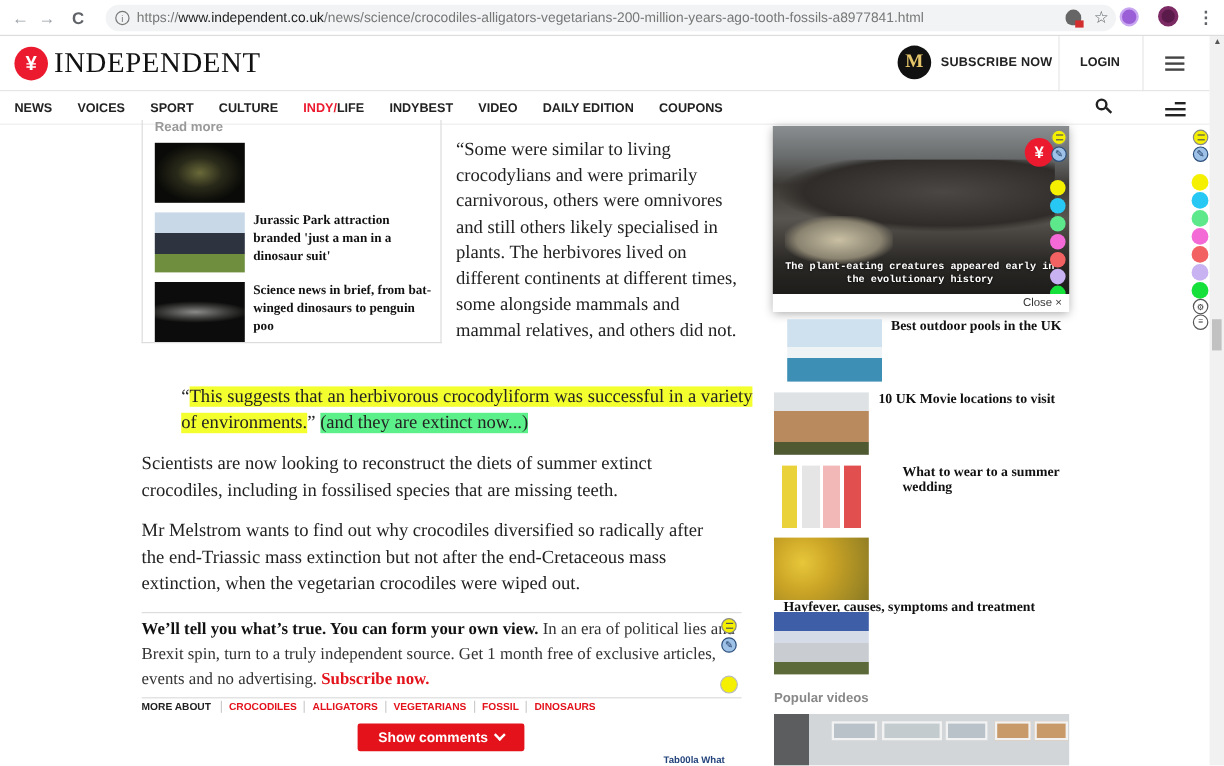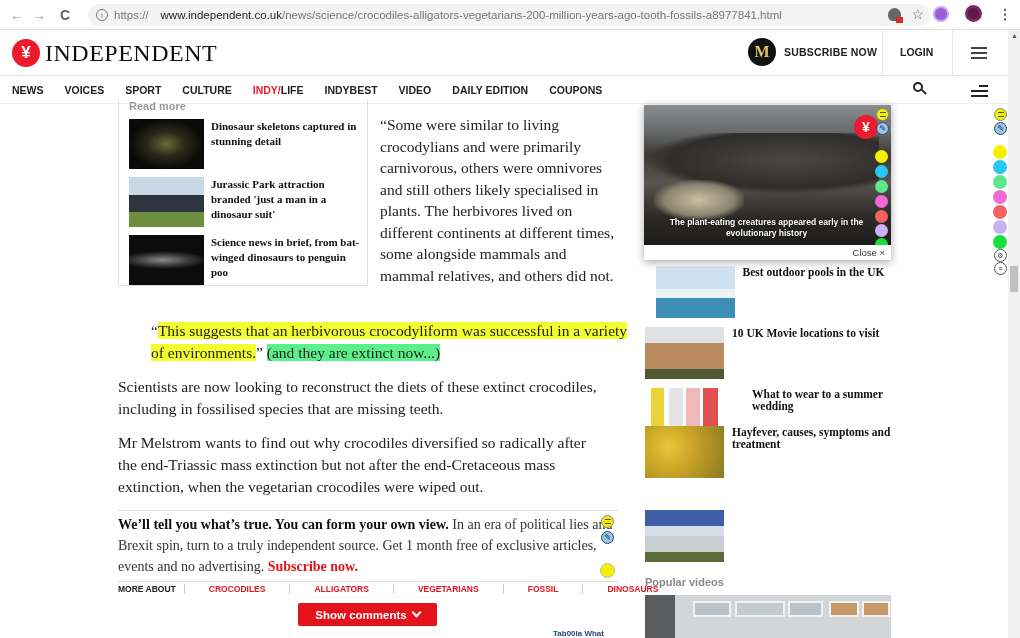--- a/index.html
+++ b/index.html
@@ -6,21 +6,21 @@
   html, body { width: 1020px; height: 638px; overflow: hidden; background: #fff; }
   body { font-family: "Liberation Sans", sans-serif; color: #222; position: relative; }
 
   
   .chrome { position: absolute; left: 0; top: 0; width: 1020px; height: 30px; background: #fff; border-bottom: 1px solid #ddd; display: flex; align-items: center; }
   .nav-btn { width: 22px; height: 22px; display: flex; align-items: center; justify-content: center; color: #9aa0a6; font-size: 14px; }
   .nav-btn.back { margin-left: 6px; }
   .nav-btn.reload { color: #5f6368; font-weight: bold; margin-left: 4px; }
   .omnibox { position: absolute; left: 88px; top: 4px; width: 842px; height: 22px; background: #f1f3f4; border-radius: 11px; display: flex; align-items: center; padding-left: 8px; font-size: 11.5px; color: #777; }
   .omnibox .info { width: 12px; height: 12px; border: 1px solid #777; border-radius: 50%; font-size: 8px; display: flex; align-items: center; justify-content: center; margin-right: 6px; color: #777; }
-  .omnibox .host { color: #222; margin-left: 12px; }
+  .omnibox .host { color: #222; }
   .omni-icons { position: absolute; right: 6px; top: 3px; display: flex; gap: 10px; align-items: center; }
   .ext-shield { width: 13px; height: 13px; background: #666; border-radius: 50% 50% 40% 40%; position: relative; }
   .ext-shield::after { content: ""; position: absolute; right: -2px; bottom: -2px; width: 7px; height: 6px; background: #d32f2f; }
   .star { color: #5f6368; font-size: 14px; line-height: 14px; }
   .right-icons { position: absolute; right: 8px; top: 5px; display: flex; gap: 16px; align-items: center; }
   .ext-purple { width: 16px; height: 16px; border-radius: 50%; background: #9a5fd6; border: 2px solid #c9a6f0; }
   .profile { width: 17px; height: 17px; border-radius: 50%; background: #5a1a4a; border: 3px solid #7c2a63; }
   .kebab { color: #5f6368; font-weight: bold; font-size: 14px; line-height: 14px; }
 
   
@@ -65,34 +65,34 @@
   .para { position: absolute; left: 118px; width: 490px; font-family: "Liberation Serif", serif; font-size: 15.5px; line-height: 22px; color: #222; }
   .hl-yellow { background: #f4ff2e; }
   .hl-green { background: #5cf08a; }
 
   .promo { position: absolute; left: 118px; top: 510px; width: 500px; border-top: 1px solid #ddd; border-bottom: 1px solid #ddd; padding: 3px 0 4px; font-family: "Liberation Serif", serif; font-size: 14px; line-height: 21px; color: #333; }
   .promo b { color: #111; }
   .promo .sub-link { color: #e3121b; font-weight: bold; }
 
   .more-about { position: absolute; left: 118px; top: 584px; display: flex; align-items: center; font-size: 8.5px; font-weight: bold; }
   .more-about .lbl { color: #222; margin-right: 8px; }
-  .more-about .tag { color: #e3121b; padding: 0 24px; border-left: 1px solid #ccc; }
+  .more-about .tag { color: #e3121b; padding: 0 6px; border-left: 1px solid #ccc; }
   .more-about .tag:first-of-type { border-left: none; padding-left: 0; }
 
   .show-comments { position: absolute; left: 298px; top: 603px; width: 139px; height: 23px; background: #e3121b; color: #fff; font-size: 11.5px; font-weight: bold; border-radius: 2px; display: flex; align-items: center; justify-content: center; gap: 6px; }
   .chev { width: 7px; height: 7px; border-right: 2px solid #fff; border-bottom: 2px solid #fff; transform: rotate(45deg); margin-top: -4px; }
 
   .taboola { position: absolute; left: 553px; top: 629px; font-size: 8px; color: #24447c; font-weight: bold; }
 
   
   .float-video { position: absolute; left: 644px; top: 105px; width: 247px; height: 155px; background: #fff; box-shadow: 0 2px 8px rgba(0,0,0,0.35); }
   .fv-img { position: absolute; left: 0; top: 0; width: 247px; height: 140px; background: linear-gradient(180deg, #8a8e90 0%, #6a6d6e 18%, #3d3a36 35%, #58544f 55%, #2c2a27 80%, #1e1c1a 100%); overflow: hidden; }
   .croc { position: absolute; left: 5px; top: 28px; width: 230px; height: 60px; background: radial-gradient(ellipse at 60% 45%, #4a4744 0%, #2f2c29 60%, transparent 72%); }
   .rock { position: absolute; left: 10px; top: 75px; width: 90px; height: 40px; background: radial-gradient(ellipse at 50% 50%, #c9c0a4 0%, #8a8370 55%, transparent 75%); }
-  .fv-caption { position: absolute; left: 10px; top: 112px; width: 225px; text-align: center; color: #fff; font-size: 8.5px; line-height: 11px; font-weight: bold; text-shadow: 0 0 2px #000; }
+  .fv-caption { position: absolute; left: 10px; top: 112px; width: 225px; text-align: center; color: #fff; font-size: 8.5px; line-height: 11px; font-weight: bold; text-shadow: 0 0 2px #000; font-family: Liberation Mono, monospace; }
   .fv-logo { position: absolute; left: 210px; top: 10px; width: 24px; height: 24px; border-radius: 50%; background: #ec1a2e; color: #fff; font-size: 14px; display: flex; align-items: center; justify-content: center; font-weight: bold; }
   .fv-close { position: absolute; right: 6px; bottom: 2px; font-size: 9.5px; color: #333; }
 
   
   .dot { position: absolute; width: 13px; height: 13px; border-radius: 50%; }
   .comment-dot { background: #f4f000; border: 1px solid #888; display: flex; align-items: center; justify-content: center; }
   .comment-dot::after { content: ""; width: 6px; height: 3px; border-top: 1px solid #555; border-bottom: 1px solid #555; }
   .pen-dot { background: #9ec1e8; border: 1px solid #2a4e7a; display: flex; align-items: center; justify-content: center; color: #1d3b63; font-size: 8px; }
   .ring-dot { border: 1px solid #555; background: #fff; display: flex; align-items: center; justify-content: center; font-size: 7px; color: #333; }
 
@@ -176,40 +176,39 @@
 
 <div class="scrollbar">
   <span class="scroll-up">▲</span>
   <div class="scroll-thumb"></div>
 </div>
 
 <div class="readmore">
   <div class="readmore-title">Read more</div>
   <div class="rm-item" style="top:19px;">
     <div class="rm-thumb" style="background: radial-gradient(ellipse at 50% 50%, #6a6a3a 0%, #2a2a1a 35%, #0a0a08 70%);"></div>
-    <div class="rm-text">Dinosaur skeletons captured in stunning detail</div>
   </div>
   <div class="rm-item" style="top:77px;">
     <div class="rm-thumb" style="background: linear-gradient(180deg, #c9d8e6 0 35%, #2d3440 35% 70%, #6f8f3f 70% 100%);"></div>
     <div class="rm-text">Jurassic Park attraction branded 'just a man in a dinosaur suit'</div>
   </div>
   <div class="rm-item" style="top:135px;">
     <div class="rm-thumb" style="background: radial-gradient(ellipse 60% 18% at 45% 50%, #8a8a88 0%, #3a3a38 60%, #0c0c0c 100%);"></div>
     <div class="rm-text">Science news in brief, from bat-winged dinosaurs to penguin poo</div>
   </div>
 </div>
 
 <div class="quote-col">“Some were similar to living crocodylians and were primarily carnivorous, others were omnivores and still others likely specialised in plants. The herbivores lived on different continents at different times, some alongside mammals and mammal relatives, and others did not.</div>
 
 <div class="para" style="top:320px;margin-left:33px;">
   <span>“</span><span class="hl-yellow">This suggests that an herbivorous crocodyliform was successful in a variety of environments.</span><span>”</span>
   <span class="hl-green">(and they are extinct now...)</span>
 </div>
 
-<div class="para" style="top:376px;">Scientists are now looking to reconstruct the diets of these extinct crocodiles, including in fossilised species that are missing teeth.</div>
+<div class="para" style="top:376px;">Scientists are now looking to reconstruct the diets of summer extinct crocodiles, including in fossilised species that are missing teeth.</div>
 <div class="para" style="top:432px;">Mr Melstrom wants to find out why crocodiles diversified so radically after the end-Triassic mass extinction but not after the end-Cretaceous mass extinction, when the vegetarian crocodiles were wiped out.</div>
 
 <div class="promo">
   <b>We’ll tell you what’s true. You can form your own view.</b><span> In an era of political lies and Brexit spin, turn to a truly independent source. Get 1 month free of exclusive articles, events and no advertising. </span><span class="sub-link">Subscribe now.</span>
 </div>
 
 <div class="dot comment-dot" style="left:601px; top:515px;"></div>
 <div class="dot pen-dot" style="left:601px; top:531px;">✎</div>
 <div class="dot" style="left:600px; top:563px; width:15px; height:15px; background:#f4f000; border:1px solid #bbb;"></div>
 
@@ -266,21 +265,21 @@
   <div class="side-text">Best outdoor pools in the UK</div>
 </div>
 <div class="side-item" style="top:327px;">
   <div class="side-thumb" style="background: linear-gradient(180deg, #dfe2e4 0 30%, #b98a5e 30% 80%, #4f5a32 80% 100%);"></div>
   <div class="side-text">10 UK Movie locations to visit</div>
 </div>
 <div class="side-item" style="top:388px;gap:20px;">
   <div class="side-thumb" style="background: linear-gradient(90deg, #fff 0 8%, #ead33a 8% 24%, #fff 24% 30%, #e5e5e5 30% 48%, #fff 48% 52%, #f2b8b8 52% 70%, #fff 70% 74%, #e24f4f 74% 92%, #fff 92%);"></div>
   <div class="side-text">What to wear to a summer wedding</div>
 </div>
-<div class="side-item" style="top:426px;">
+<div class="side-item" style="top:448px;flex-direction:column;">
   <div class="side-thumb" style="background: radial-gradient(circle at 30% 40%, #e8c73a 0%, #c9a325 40%, #8a7a24 100%);"></div>
   <div class="side-text">Hayfever, causes, symptoms and treatment</div>
 </div>
 <div class="side-item" style="top:510px;">
   <div class="side-thumb" style="background: linear-gradient(180deg, #3f5ea8 0 30%, #d6dbe8 30% 50%, #c9cdd2 50% 80%, #5b6a38 80% 100%);"></div>
 </div>
 
 <div class="popular-title">Popular videos</div>
 <div class="popular-video">
   <div class="pv-win" style="left:48px; width:38px;"></div>

